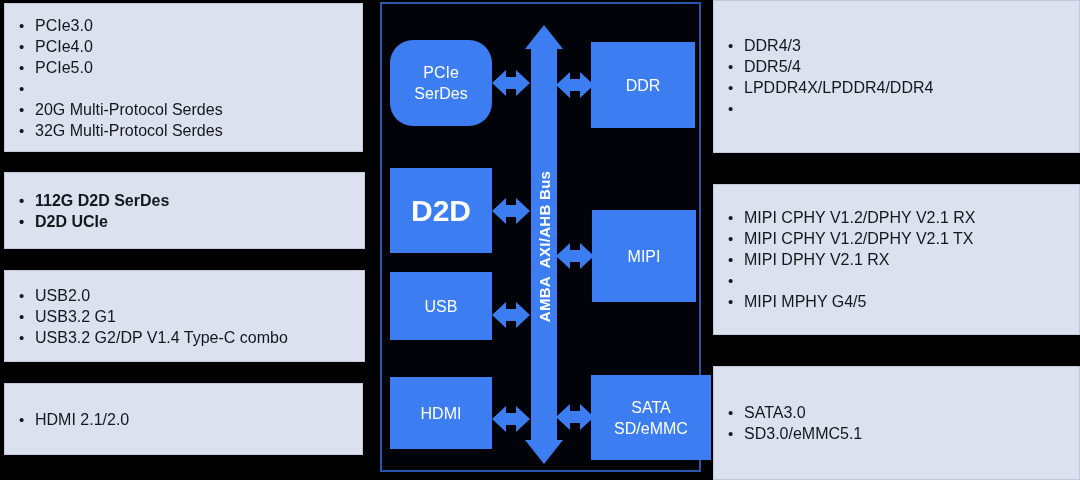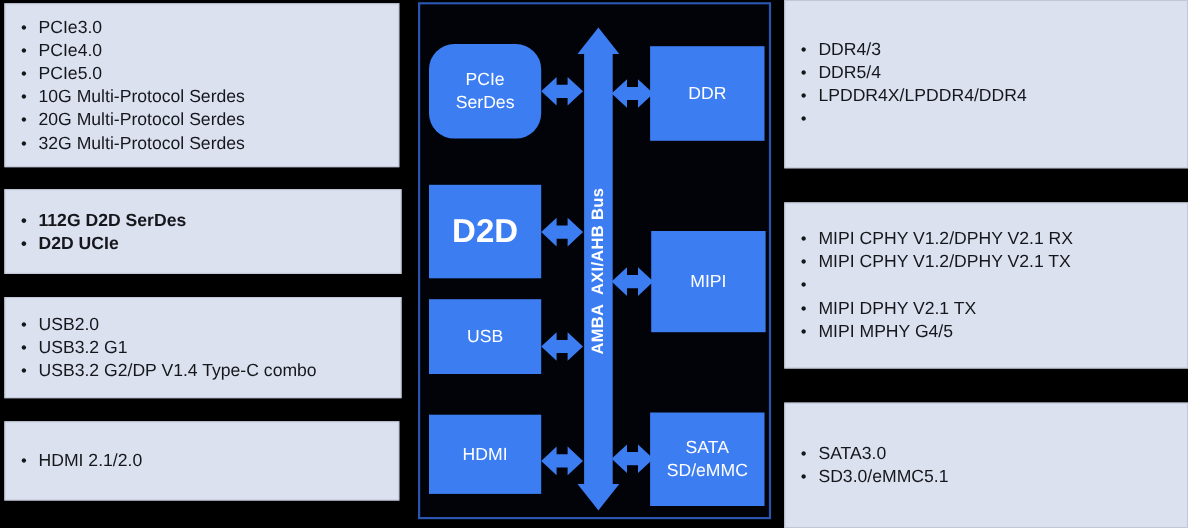--- a/index.html
+++ b/index.html
@@ -79,21 +79,21 @@
     white-space: pre-line;
     font-size: 16px;
     line-height: 21px;
   }
   #blk-pcie { left: 390px; top: 40px;  width: 102px; height: 86px; border-radius: 23px; }
   #blk-d2d  { left: 390px; top: 168px; width: 102px; height: 85px; font-size: 30px; font-weight: 800; }
   #blk-usb  { left: 390px; top: 272px; width: 102px; height: 68px; }
   #blk-hdmi { left: 390px; top: 377px; width: 102px; height: 72px; }
   #blk-ddr  { left: 591px; top: 42px;  width: 104px; height: 86px; }
   #blk-mipi { left: 592px; top: 210px; width: 104px; height: 92px; }
-  #blk-sata { left: 591px; top: 375px; width: 104px; height: 85px; }
+  #blk-sata { left: 591px; top: 375px; width: 120px; height: 85px; }
 
   
   .bus-shaft {
     position: absolute;
     left: 531px; top: 48px;
     width: 26px; height: 392px;
     background: var(--block-blue);
   }
   .bus-head-top {
     position: absolute;
@@ -152,21 +152,20 @@
       <div class="li">
         <span class="blt">•</span>
         <span>PCIe4.0</span>
       </div>
       <div class="li">
         <span class="blt">•</span>
         <span>PCIe5.0</span>
       </div>
       <div class="li">
         <span class="blt">•</span>
-        <span>10G Multi-Protocol Serdes</span>
       </div>
       <div class="li">
         <span class="blt">•</span>
         <span>20G Multi-Protocol Serdes</span>
       </div>
       <div class="li">
         <span class="blt">•</span>
         <span>32G Multi-Protocol Serdes</span>
       </div>
     </div>
@@ -222,24 +221,24 @@
       <div class="li">
         <span class="blt">•</span>
         <span>MIPI CPHY V1.2/DPHY V2.1 RX</span>
       </div>
       <div class="li">
         <span class="blt">•</span>
         <span>MIPI CPHY V1.2/DPHY V2.1 TX</span>
       </div>
       <div class="li">
         <span class="blt">•</span>
-      </div>
-      <div class="li">
-        <span class="blt">•</span>
-        <span>MIPI DPHY V2.1 TX</span>
+        <span>MIPI DPHY V2.1 RX</span>
+      </div>
+      <div class="li">
+        <span class="blt">•</span>
       </div>
       <div class="li">
         <span class="blt">•</span>
         <span>MIPI MPHY G4/5</span>
       </div>
     </div>
   <div class="listbox rp3">
       <div class="li">
         <span class="blt">•</span>
         <span>SATA3.0</span>

